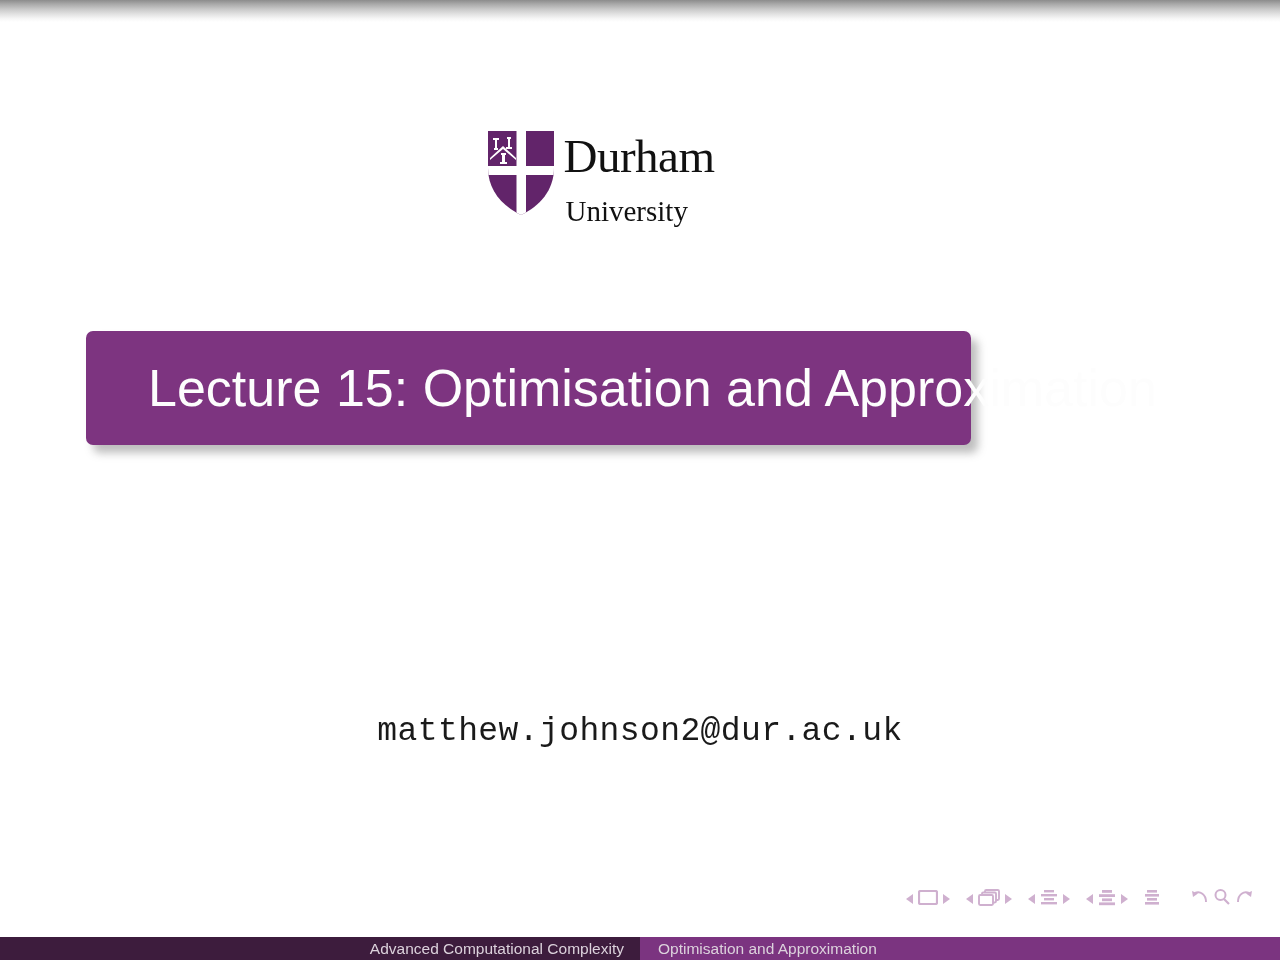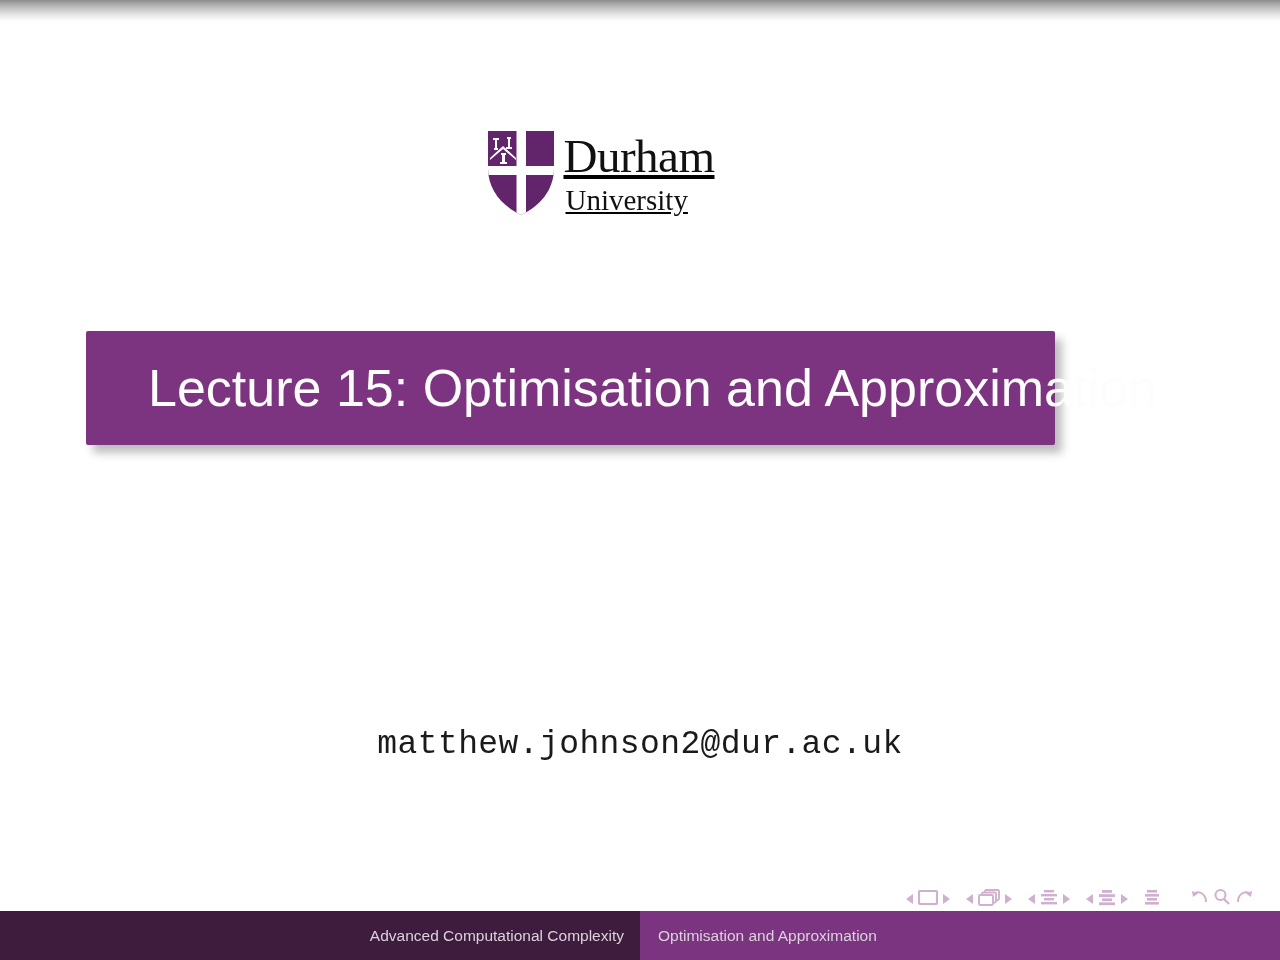--- a/index.html
+++ b/index.html
@@ -35,21 +35,20 @@
   }
 
   
   .logo-wrap {
     position: absolute;
     left: 0; top: 128px;
     width: 1200px;
     display: flex;
     justify-content: center;
     align-items: flex-start;
-    text-decoration: underline;
   }
   .logo-inner {
     display: flex;
     align-items: flex-start;
     gap: 6px;
   }
   .shield-holder { width: 72px; height: 90px; }
   .wordmark {
     display: flex;
     flex-direction: column;
@@ -61,33 +60,33 @@
     font-size: 47px;
     line-height: 0.96;
     color: #111111;
     letter-spacing: -0.5px;
   }
   .wordmark .university {
     font-family: "Liberation Serif", "DejaVu Serif", serif;
     font-size: 29px;
     line-height: 1.05;
     color: #111111;
-    margin-top: 6px;
+    margin-top: 17px;
     margin-left: 2px;
   }
 
   
   .title-block {
     position: absolute;
     left: 86px;
     top: 331px;
-    width: 969px;
+    width: 885px;
     height: 114px;
     background: #7d3480;
-    border-radius: 2px;
+    border-radius: 7px;
     box-shadow: 7px 8px 9px rgba(120,120,120,0.48);
     display: flex;
     align-items: center;
   }
   .title-text {
     color: #fdfdfd;
     font-size: 52px;
     font-weight: normal;
     padding-left: 62px;
     letter-spacing: 0px;
@@ -104,21 +103,21 @@
   }
   .author-name {
     font-size: 38px;
     color: #111111;
     letter-spacing: 0.5px;
   }
   .author-email {
     font-family: "Liberation Mono", "DejaVu Sans Mono", monospace;
     font-size: 33px;
     color: #1a1a1a;
-    margin-top: 24px;
+    margin-top: 11px;
     letter-spacing: 0.4px;
   }
 
   
   .navsyms {
     position: absolute;
     right: 26px;
     top: 884px;
     height: 30px;
     display: flex;
@@ -141,21 +140,21 @@
   .tri-r { border-left: 7px solid #cfb0cf; }
   .nav-icon { display: block; }
   .arrows { display: flex; align-items: center; gap: 3px; margin-left: 14px; }
 
   
   .footer {
     position: absolute;
     left: 0;
     bottom: 0;
     width: 1280px;
-    height: 49px;
+    height: 23px;
     display: flex;
   }
   .foot-seg {
     height: 100%;
     display: flex;
     align-items: center;
     box-sizing: border-box;
   }
   .foot-left {
     width: 640px;

